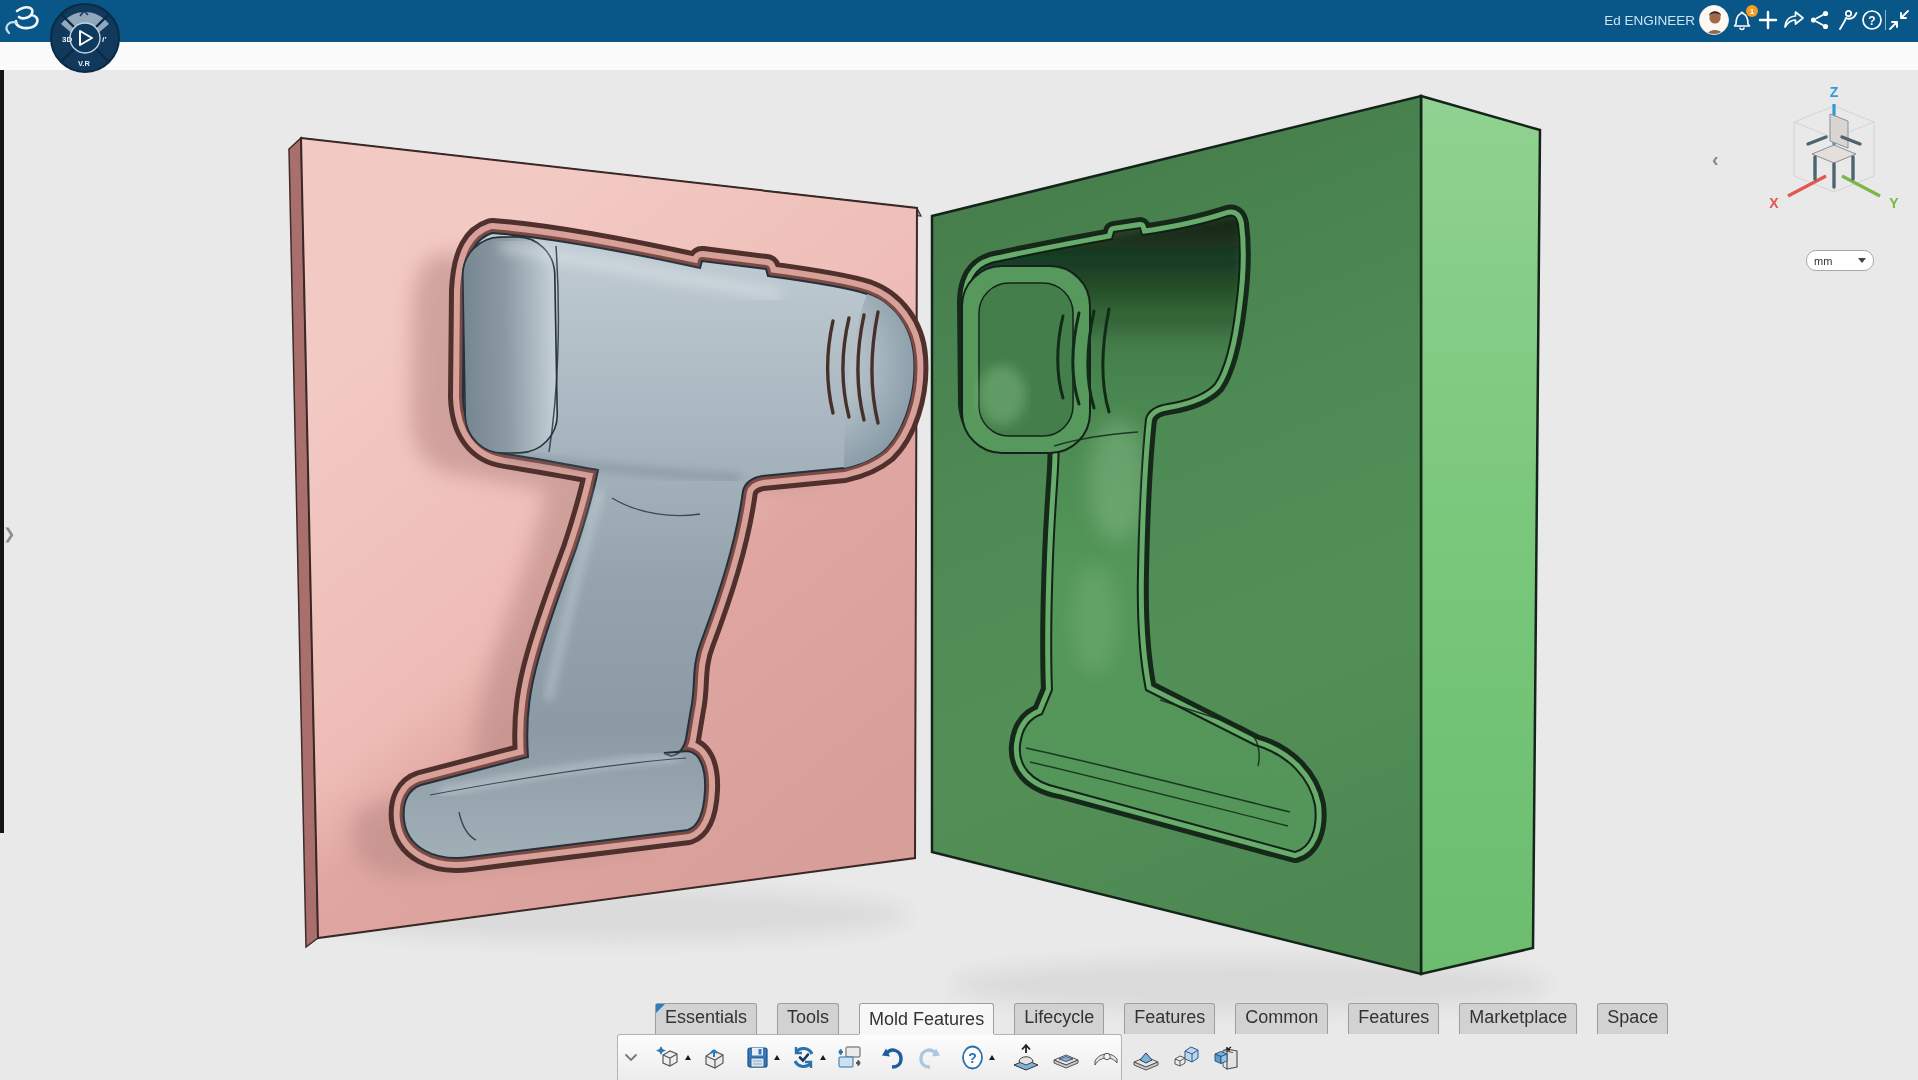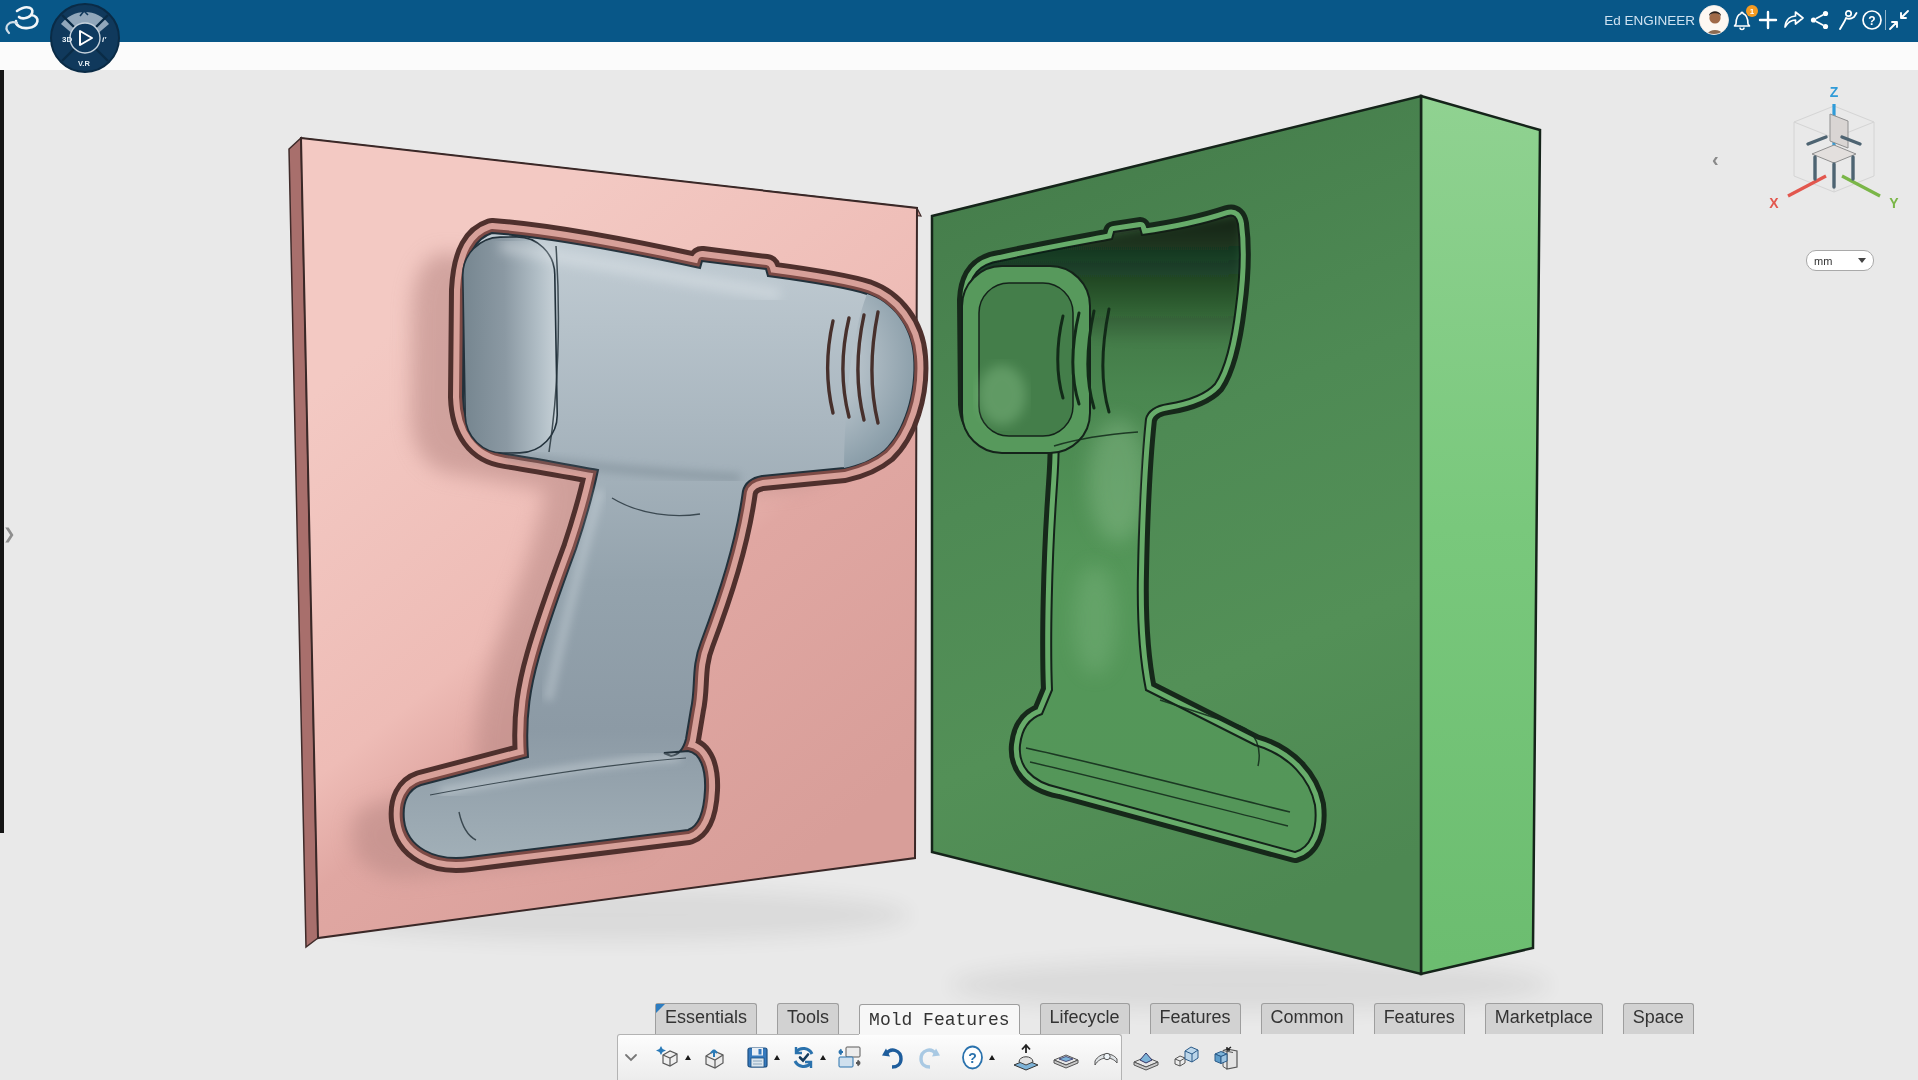--- a/index.html
+++ b/index.html
@@ -61,21 +61,21 @@
   .units .caret { width:0; height:0; border-left:4px solid transparent;
     border-right:4px solid transparent; border-top:5px solid #444; }
 
   
   .ribbon { position:absolute; left:617px; bottom:0; z-index:20; }
   .tabs-row { display:flex; margin-left:38px; align-items:flex-end; height:22px; }
   .tab { background:#d2d2d2; border:1px solid #9e9e9e; border-bottom:none;
     border-radius:3px 3px 0 0; font-size:18px; color:#333; padding:3px 9px 6px;
     margin-right:20px; cursor:pointer; position:relative; white-space:nowrap; }
   .tab.active { background:#f7f7f7; padding-top:5px; padding-bottom:4px;
-    z-index:2; box-shadow:0 1px 0 #f7f7f7;font-family:Liberation Mono, monospace; }
+    z-index:2; box-shadow:0 1px 0 #f7f7f7; }
   .tab .corner { position:absolute; left:0; top:0; width:0; height:0;
     border-top:9px solid #2d7dc1; border-right:9px solid transparent; }
   .toolbar { width:505px; height:46px; background:linear-gradient(#fdfdfd,#ececec);
     border:1px solid #b3b3b3; border-bottom:none; border-radius:3px 3px 0 0;
     display:flex; align-items:center; padding:0 4px; position:relative; }
   .tool { height:42px; display:flex; align-items:center; justify-content:center;
     padding:0 5px; cursor:pointer; border-radius:3px; }
   .flyout { width:0; height:0; border-left:3px solid transparent;
     border-right:3px solid transparent; border-bottom:5px solid #1a1a1a;
     margin-left:3px; align-self:center; }

